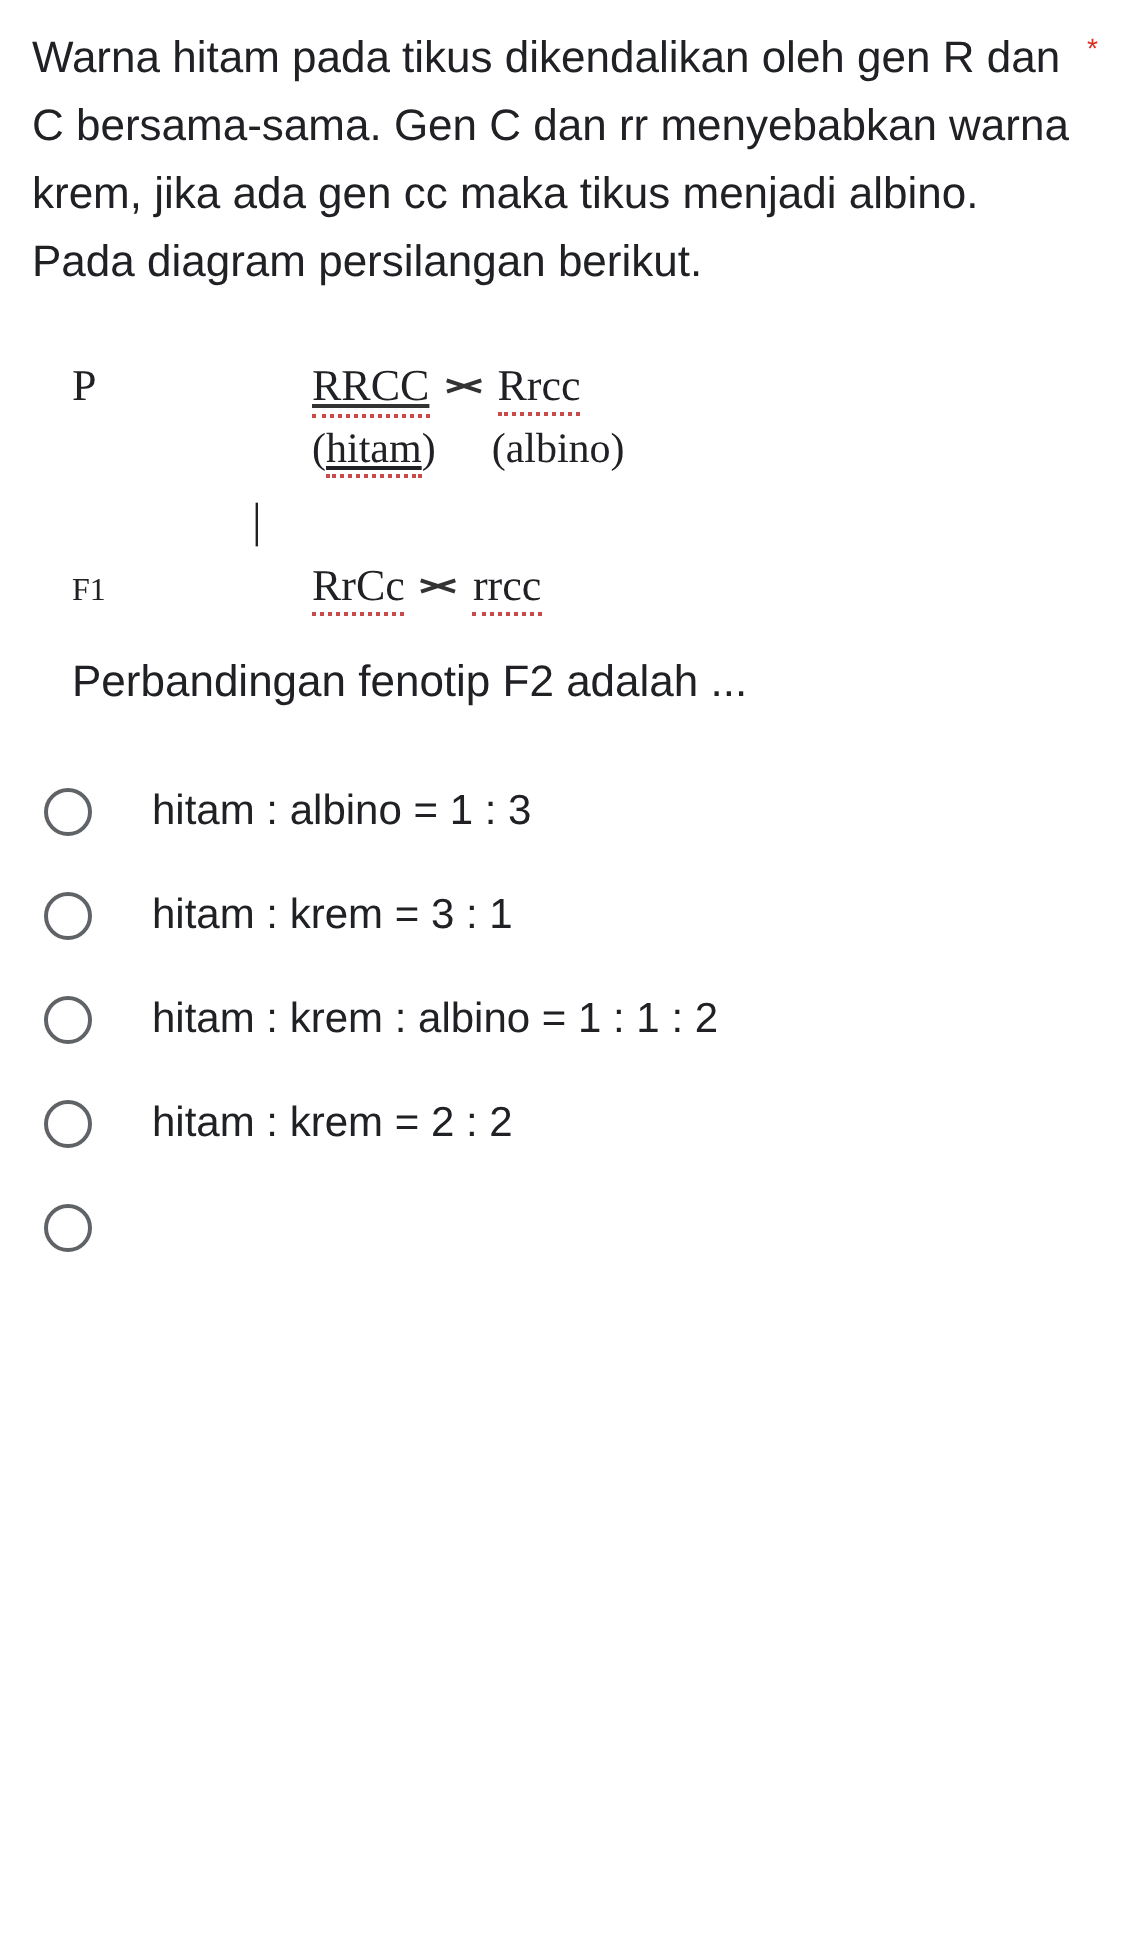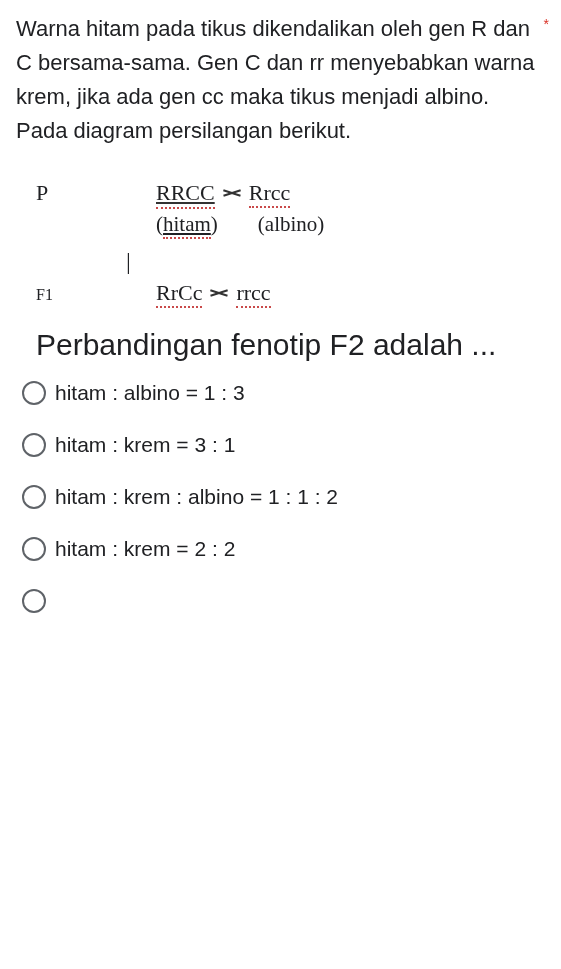--- a/index.html
+++ b/index.html
@@ -73,21 +73,21 @@
     }
     .x-sign::before { transform: rotate(18deg); }
     .x-sign::after { transform: rotate(-18deg); }
     .rrcc2 {
       border-bottom: 2px dotted #c94a4a;
     }
     .pheno-line {
       display: flex;
       margin-left: 120px;
       font-size: 21px;
-      gap: 40px;
+      gap: 28px;
     }
     .hitam-label {
       text-decoration: underline;
       border-bottom: 2px dotted #c94a4a;
       display: inline-block;
     }
     .albino-label {
     }
     .divider-pipe {
       margin-left: 90px;
@@ -105,34 +105,34 @@
       font-size: 16px;
       width: 120px;
     }
     .f1geno1 {
       border-bottom: 2px dotted #c94a4a;
     }
     .f1geno2 {
       border-bottom: 2px dotted #c94a4a;
     }
     .sub-question {
-      font-size: 30px;
+      font-size: 22px;
       padding-left: 20px;
-      margin-bottom: 19px;
+      margin-bottom: 40px;
     }
     .options {
       display: flex;
       flex-direction: column;
       gap: 28px;
       padding-left: 6px;
     }
     .option-row {
       display: flex;
       align-items: center;
-      gap: 9px;
+      gap: 30px;
       cursor: pointer;
     }
     .radio-circle {
       width: 24px;
       height: 24px;
       border: 2.5px solid #5f6368;
       border-radius: 50%;
       flex-shrink: 0;
     }
     .option-label {

